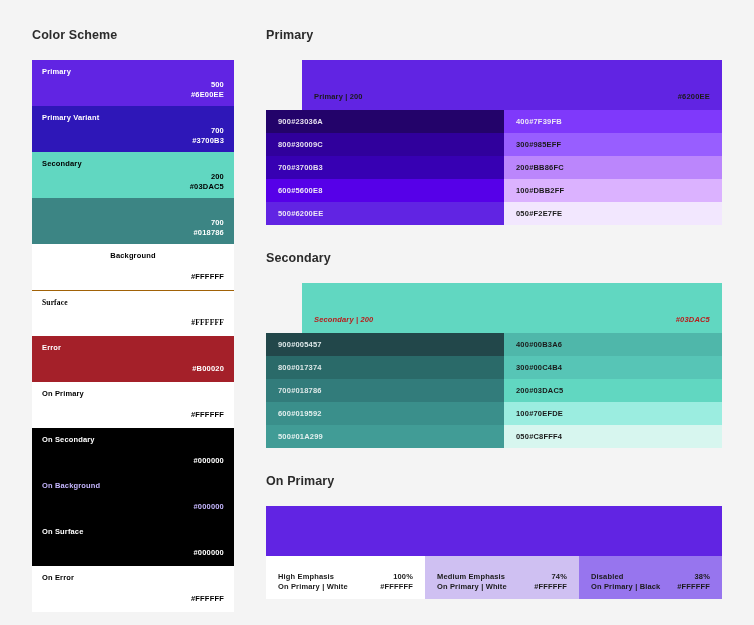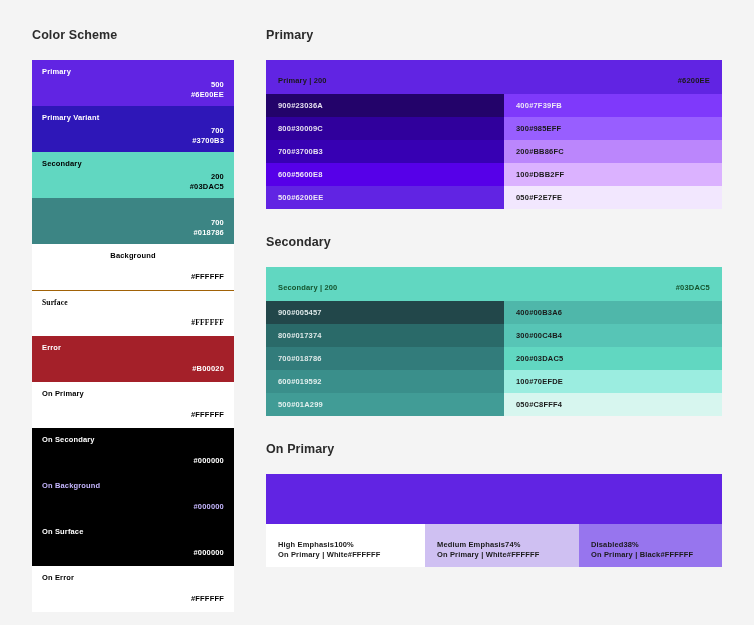--- a/index.html
+++ b/index.html
@@ -73,21 +73,22 @@
   }
   .palette-block { margin-bottom: 26px; }
   .palette-block .section-title { margin-bottom: 18px; }
 
   .palette-card {
     width: 456px;
     overflow: hidden;
   }
   .palette-head {
     position: relative;
-    height: 34px;
+    height: 50px;
+    margin-left: 36px;
   }
   .palette-head .ph-label {
     position: absolute;
     left: 12px; bottom: 9px;
     font-size: 7.5px;
     font-weight: bold;
     letter-spacing: .15px;
   }
   .palette-head .ph-hex {
     position: absolute;
@@ -126,20 +127,21 @@
     height: 43px;
   }
   .emph-cell {
     position: relative;
     padding: 0 12px;
   }
   .emph-line {
     position: absolute;
     left: 12px; right: 12px;
     display: flex;
+    justify-content: space-between;
     font-size: 7.5px;
     font-weight: bold;
     letter-spacing: .15px;
   }
   .emph-line.l1 { top: 16px; }
   .emph-line.l2 { top: 26px; }
 </style>
 </head>
 <body style="background: rgb(244, 244, 244);">
 
@@ -253,21 +255,21 @@
               <span class="tc-tone">050</span>
               <span class="tc-hex">#F2E7FE</span>
             </div>
           </div>
       </div>
     </div>
 
     <div class="palette-block">
       <div class="section-title">Secondary</div>
       <div class="palette-card">
-        <div class="palette-head" id="secondary-head" style="background: rgb(97, 215, 193); color: #14532d;">
+        <div class="palette-head" id="secondary-head" style="background: rgb(97, 215, 193); color: #b91c1c; font-style: italic;">
           <span class="ph-label">Secondary | 200</span>
           <span class="ph-hex">#03DAC5</span>
         </div>
         <div class="palette-grid" id="secondary-grid">
             <div class="tone-cell" style="background: rgb(34, 71, 74); color: rgb(221, 232, 232);">
               <span class="tc-tone">900</span>
               <span class="tc-hex">#005457</span>
             </div>
             <div class="tone-cell" style="background: rgb(79, 183, 170); color: rgb(26, 26, 26);">
               <span class="tc-tone">400</span>

